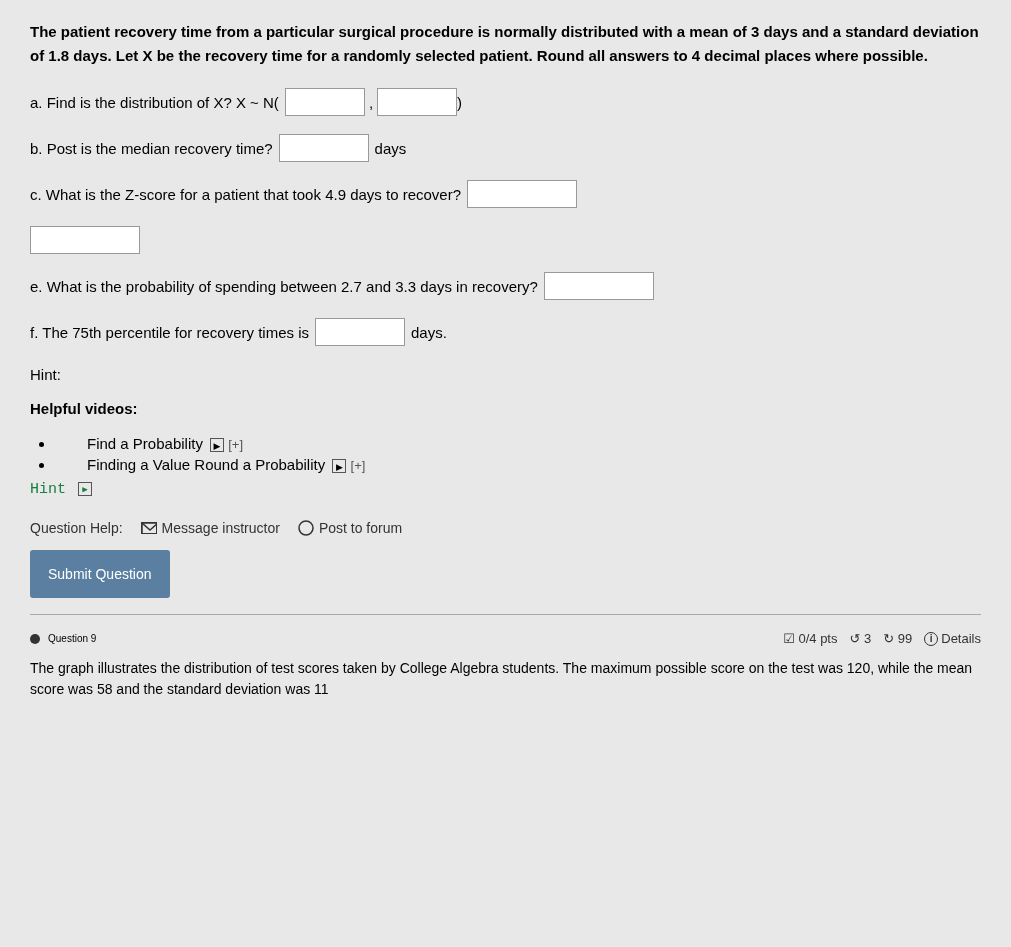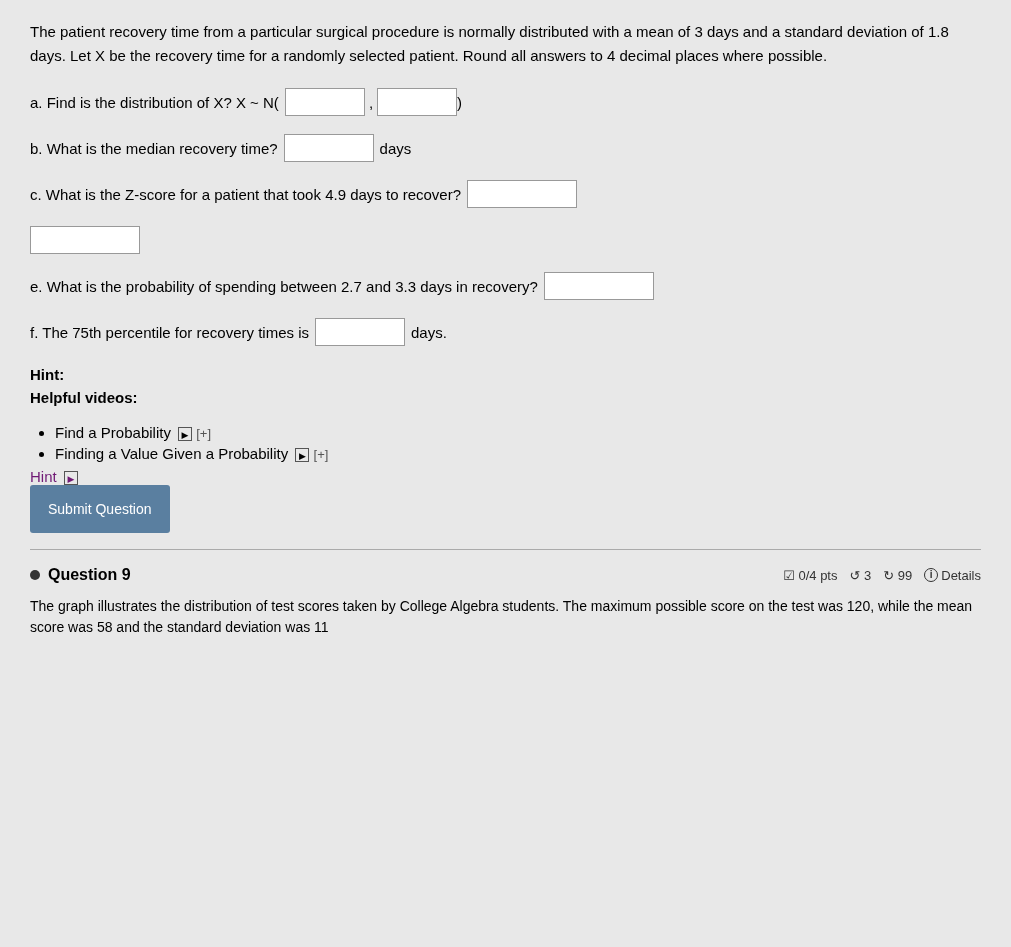--- a/index.html
+++ b/index.html
@@ -18,20 +18,21 @@
     .main-content {
       background-color: #e8e8e8;
       padding: 20px 30px;
       flex: 1;
     }
     .problem-text {
       font-size: 15px;
       line-height: 1.6;
       margin-bottom: 20px;
       color: #000;
+      font-weight: bold;
     }
     .question-row {
       display: flex;
       align-items: center;
       margin-bottom: 18px;
       font-size: 15px;
       color: #000;
       flex-wrap: wrap;
     }
     .question-label {
@@ -65,54 +66,56 @@
     }
     .unit-text {
       margin-left: 6px;
     }
     .hint-section {
       margin-top: 20px;
       font-size: 15px;
       color: #000;
     }
     .hint-title {
-      font-weight: bold;
-      margin-bottom: 6px;
+      font-weight: normal;
+      margin-bottom: 17px;
     }
     .helpful-videos-title {
       font-weight: bold;
       margin-bottom: 18px;
     }
     .video-list {
       list-style: disc;
       padding-left: 25px;
       margin-bottom: 6px;
     }
     .video-list li {
       margin-bottom: 4px;
     }
     .video-link {
       color: #000;
       text-decoration: none;
+      margin-left: 32px;
     }
     .video-icon {
       display: inline-block;
       width: 14px;
       height: 14px;
       border: 1px solid #555;
       vertical-align: middle;
       margin-left: 3px;
       font-size: 9px;
       text-align: center;
       line-height: 14px;
     }
     .hint-link {
-      color: #701a75;
+      color: #15803d;
       text-decoration: none;
       cursor: pointer;
+      font-family: Liberation Mono, monospace;
     }
     .question-help-row {
       display: flex;
       align-items: center;
       gap: 18px;
       margin-top: 22px;
       margin-bottom: 14px;
       font-size: 14px;
       color: #333;
     }
@@ -146,22 +149,22 @@
       display: flex;
       align-items: center;
       justify-content: space-between;
       font-size: 14px;
       padding-bottom: 8px;
     }
     .question9-label {
       display: flex;
       align-items: center;
       gap: 8px;
-      font-weight: bold;
-      font-size: 16px;
+      font-weight: normal;
+      font-size: 10px;
     }
     .bullet-dot {
       width: 10px;
       height: 10px;
       background-color: #333;
       border-radius: 50%;
       display: inline-block;
     }
     .question9-meta {
       display: flex;
@@ -194,21 +197,21 @@
     <div class="distribution-row">
       <input class="answer-input input-distribution-1" type="text" style="">
       <span>,</span>
       <input class="answer-input input-distribution-2" type="text" style="">
     </div>
     <span>)</span>
   </div>
 
   
   <div class="question-row">
-    <span class="question-label">b. What is the median recovery time?</span>
+    <span class="question-label">b. Post is the median recovery time?</span>
     <input class="answer-input input-small" type="text" style="">
     <span class="unit-text">days</span>
   </div>
 
   
   <div class="question-row">
     <span class="question-label">c. What is the Z-score for a patient that took 4.9 days to recover?</span>
     <input class="answer-input input-medium" type="text" style="">
   </div>
 
@@ -237,33 +240,53 @@
     <ul class="video-list">
       <li>
         <a href="#" class="video-link">
           <span>Find a Probability</span>
           <span class="video-icon">▶</span>
           <span class="plus-bracket">[+]</span>
         </a>
       </li>
       <li>
         <a href="#" class="video-link">
-          <span>Finding a Value Given a Probability</span>
+          <span>Finding a Value Round a Probability</span>
           <span class="video-icon">▶</span>
           <span class="plus-bracket">[+]</span>
         </a>
       </li>
     </ul>
     <a href="#" class="hint-link">
       <span>Hint</span>
       <span class="video-icon">▶</span>
     </a>
   </div>
 
   
+  <div class="question-help-row">
+    <span class="question-help-label">Question Help:</span>
+    <a href="#" class="help-link">
+      <span style="display:inline-block; width:16px; height:12px; border:1.5px solid #333; vertical-align:middle; position:relative; overflow:hidden;">
+        <svg width="16" height="12" viewBox="0 0 16 12" style="display:block;">
+          <rect x="0" y="0" width="16" height="12" fill="none" stroke="#333" stroke-width="1.5"></rect>
+          <polyline points="0,0 8,7 16,0" fill="none" stroke="#333" stroke-width="1.5"></polyline>
+        </svg>
+      </span>
+      <span>Message instructor</span>
+    </a>
+    <a href="#" class="help-link">
+      <span style="display:inline-block; width:16px; height:16px; vertical-align:middle;">
+        <svg width="16" height="16" viewBox="0 0 16 16" style="display:block;">
+          <circle cx="8" cy="8" r="7" fill="none" stroke="#333" stroke-width="1.5"></circle>
+        </svg>
+      </span>
+      <span>Post to forum</span>
+    </a>
+  </div>
 
   
   <button class="submit-btn">Submit Question</button>
 
   <hr class="divider">
 
   
   <div class="question9-row">
     <div class="question9-label">
       <span class="bullet-dot"></span>

